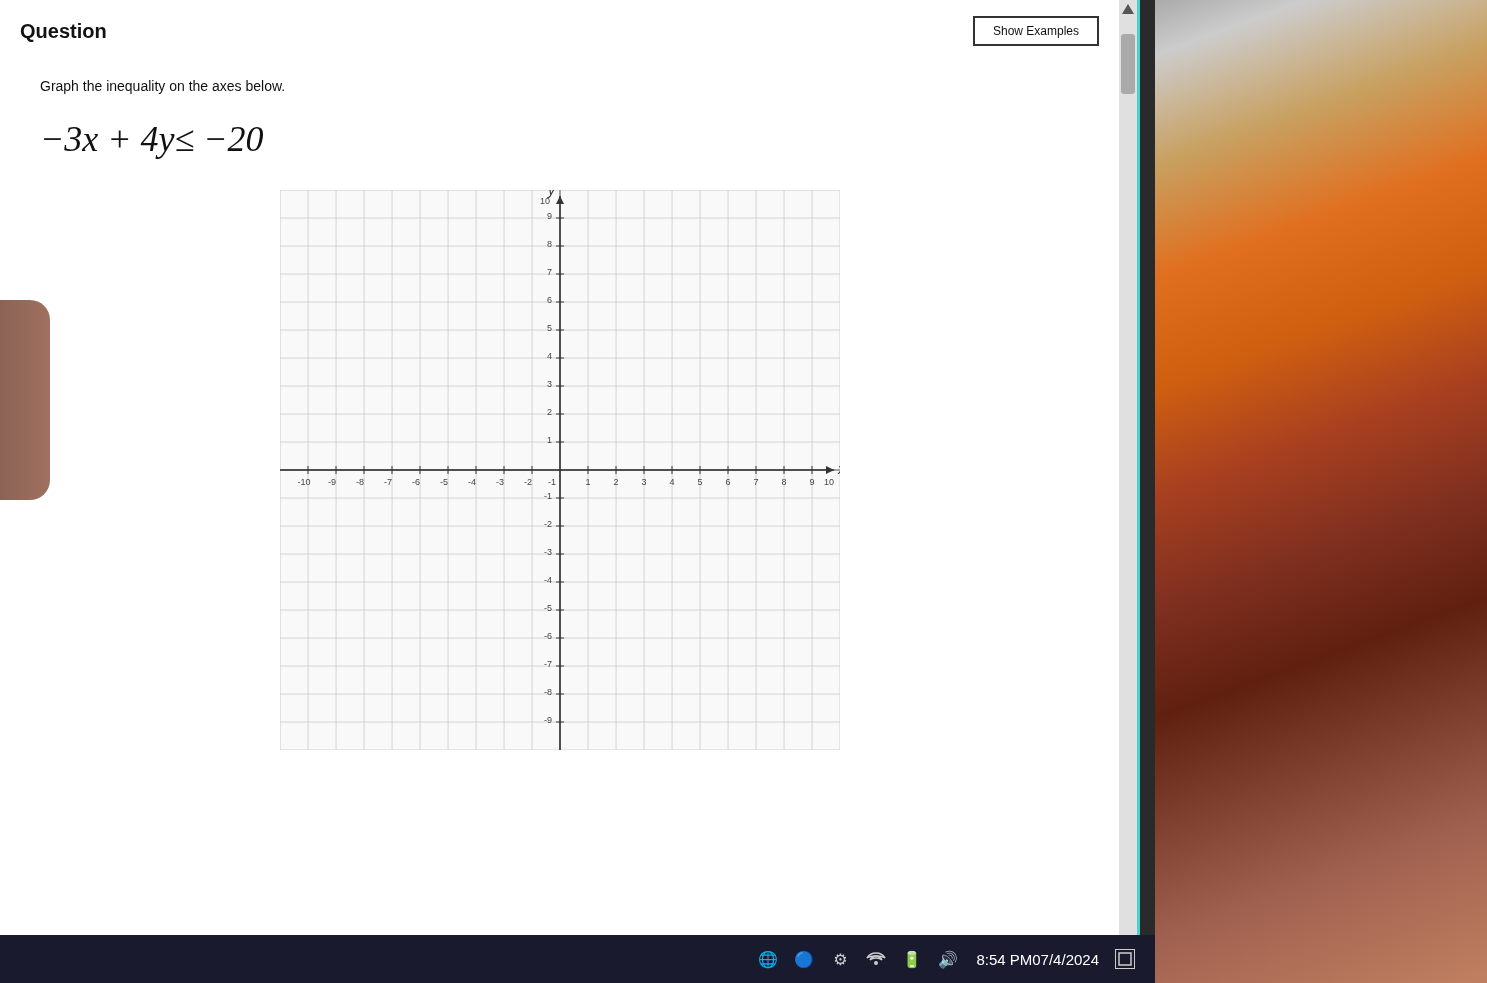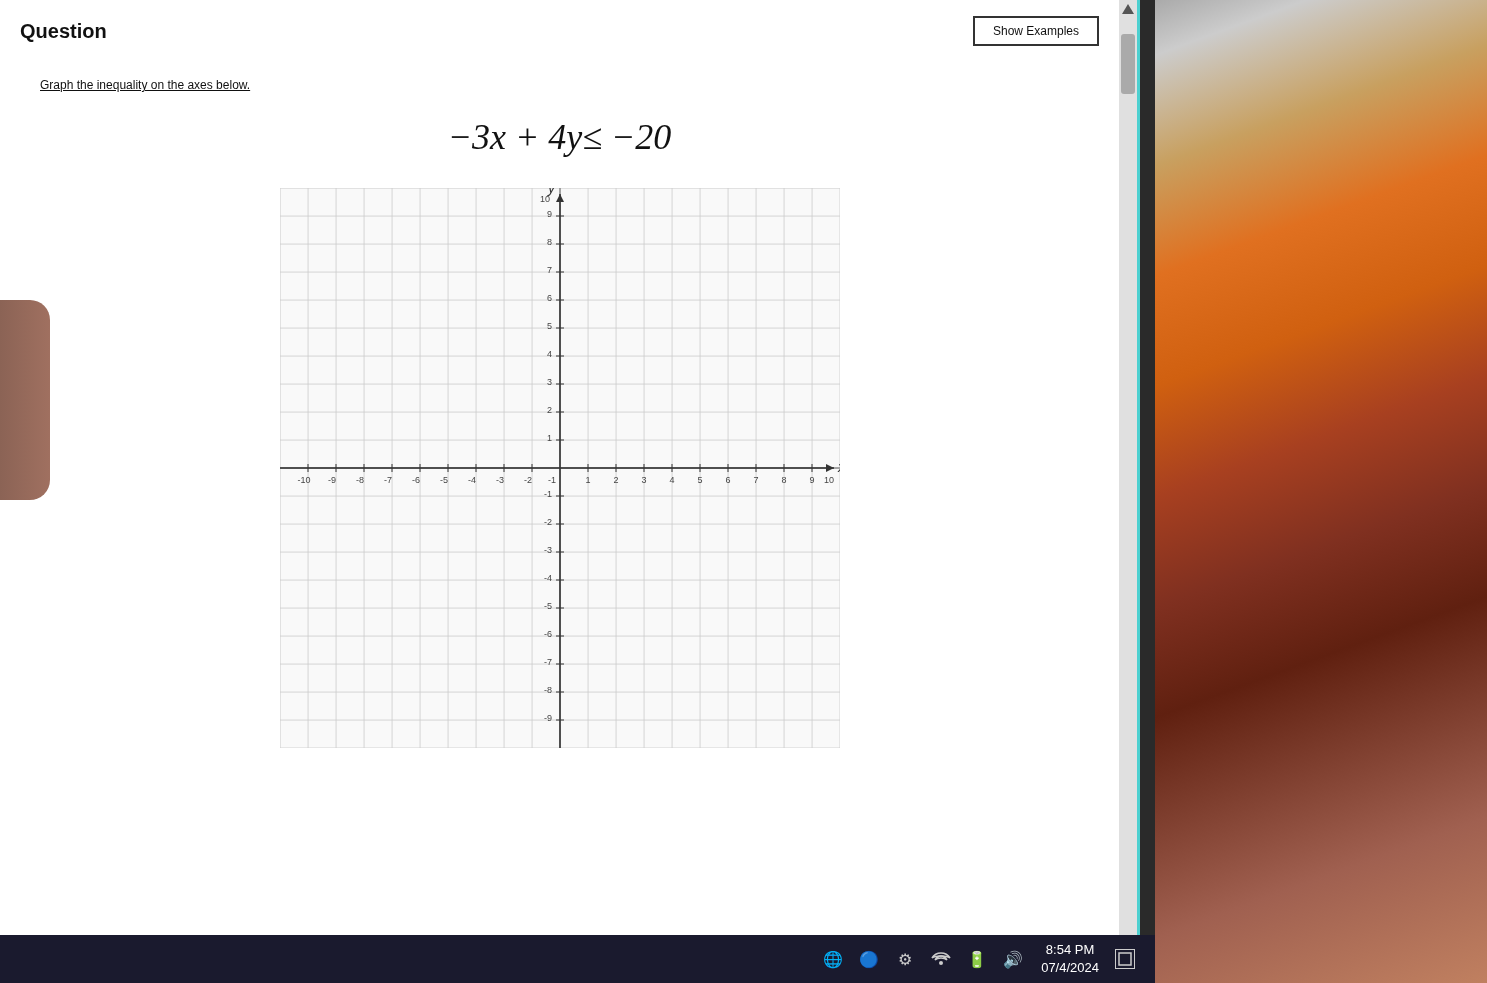--- a/index.html
+++ b/index.html
@@ -105,28 +105,26 @@
       position: absolute;
       top: 48px;
       left: 0;
       right: 18px;
       bottom: 0;
       padding: 30px 40px;
       background: #ffffff;
     }
 
     .graph-instruction {
-      font-size: 12px;
+      font-size: 14px;
       color: #111;
       margin-bottom: 24px;
-      text-decoration: underline;
     }
 
     .inequality-display {
-      text-align: center;
       font-size: 36px;
       color: #111;
       margin-bottom: 30px;
       font-family: 'Times New Roman', serif;
       font-style: italic;
     }
 
     
     .graph-container {
       display: flex;
@@ -166,24 +164,24 @@
       height: 24px;
       display: flex;
       align-items: center;
       justify-content: center;
       color: #ccc;
       font-size: 16px;
     }
 
     .taskbar-datetime {
       display: flex;
-      flex-direction: column;
-      align-items: center;
+      flex-direction: row;
+      align-items: flex-end;
       color: #ffffff;
-      font-size: 13px;
+      font-size: 15px;
       line-height: 1.4;
     }
 
     .taskbar-notification {
       width: 20px;
       height: 20px;
       border: 1px solid #ccc;
       display: flex;
       align-items: center;
       justify-content: center;

